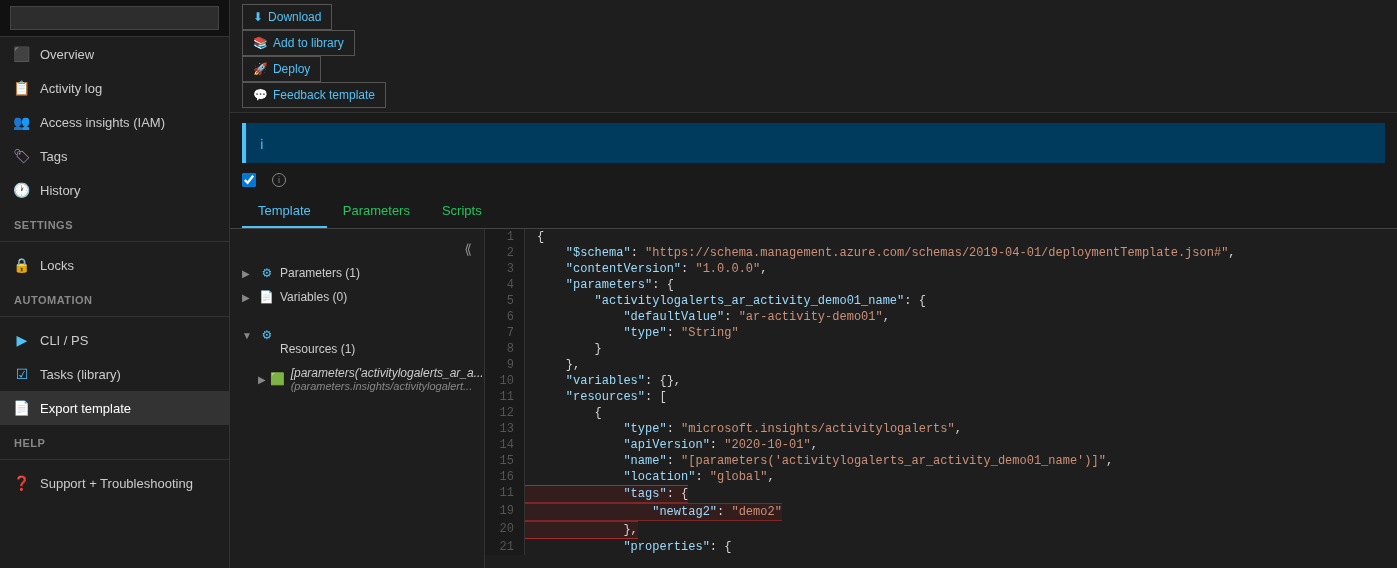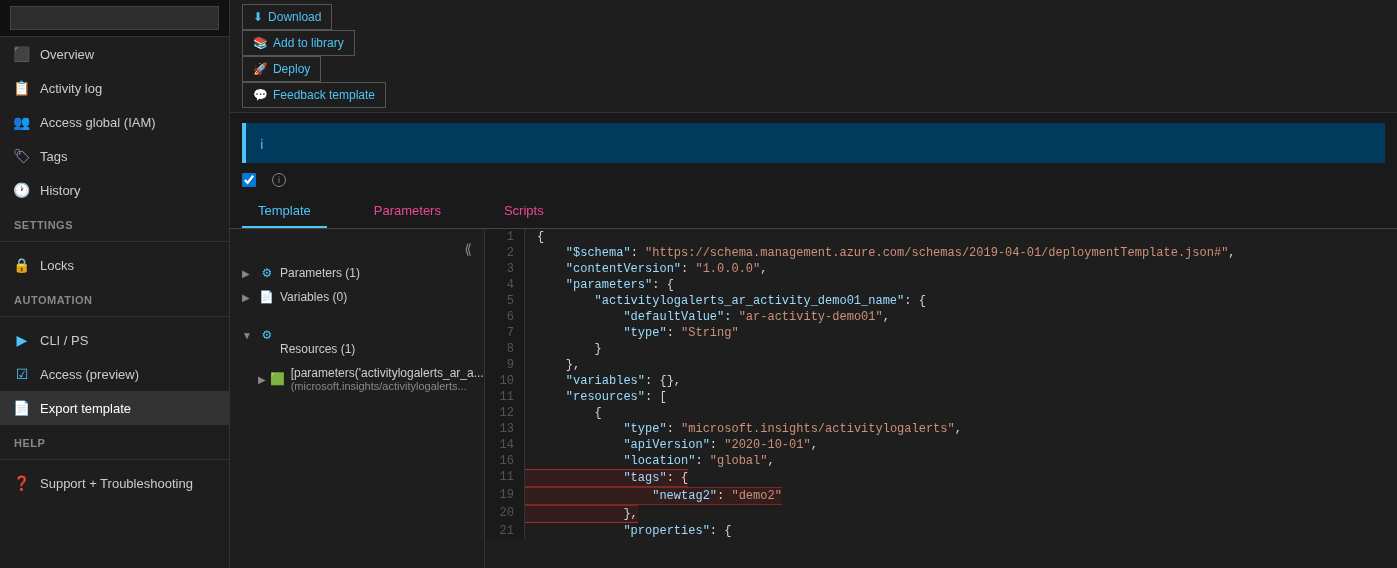--- a/index.html
+++ b/index.html
@@ -141,21 +141,21 @@
     
     .tabs {
       display: flex;
       padding: 8px 12px 0;
       border-bottom: 1px solid #444;
       gap: 0;
     }
     .tab {
       padding: 8px 16px;
       cursor: pointer;
-      color: #ec4899;
+      color: #22c55e;
       font-size: 13px;
       border-bottom: 2px solid transparent;
     }
     .tab.active {
       color: #4fc3f7;
       border-bottom: 2px solid #4fc3f7;
     }
 
     
     .content-area {
@@ -260,21 +260,21 @@
       <div class="sidebar-item">
         <span class="icon" style="color: rgb(78, 201, 176);">⬛</span>
         <span>Overview</span>
       </div>
       <div class="sidebar-item">
         <span class="icon" style="color: rgb(79, 195, 247);">📋</span>
         <span>Activity log</span>
       </div>
       <div class="sidebar-item">
         <span class="icon" style="color: rgb(79, 195, 247);">👥</span>
-        <span>Access global (IAM)</span>
+        <span>Access insights (IAM)</span>
       </div>
       <div class="sidebar-item">
         <span class="icon" style="color: rgb(179, 157, 219);">🏷</span>
         <span>Tags</span>
       </div>
       <div class="sidebar-item">
         <span class="icon" style="color: rgb(79, 195, 247);">🕐</span>
         <span>History</span>
       </div>
       <div class="sidebar-section-label">Settings</div>
@@ -284,21 +284,21 @@
         <span>Locks</span>
       </div>
       <div class="sidebar-section-label">Automation</div>
       <hr class="sidebar-divider">
       <div class="sidebar-item">
         <span class="icon" style="color: rgb(79, 195, 247);">▶</span>
         <span>CLI / PS</span>
       </div>
       <div class="sidebar-item">
         <span class="icon" style="color: rgb(79, 195, 247);">☑</span>
-        <span>Access (preview)</span>
+        <span>Tasks (library)</span>
       </div>
       <div class="sidebar-item active">
         <span class="icon" style="color: rgb(79, 195, 247);">📄</span>
         <span>Export template</span>
       </div>
       <div class="sidebar-section-label">Help</div>
       <hr class="sidebar-divider">
       <div class="sidebar-item">
         <span class="icon" style="color: rgb(79, 195, 247);">❓</span>
         <span>Support + Troubleshooting</span>
@@ -334,21 +334,21 @@
     <span></span>
   </div>
 
   <div class="params-row">
     <input type="checkbox" checked="" style="">
     <span></span>
     <div class="info-circle">i</div>
   </div>
 
   <div class="tabs">
-    <div id="tabs-render-container" style="display:flex;gap:31px;">
+    <div id="tabs-render-container" style="display:flex;">
         <div class="tab active">Template</div>
         <div class="tab">Parameters</div>
         <div class="tab">Scripts</div>
       </div>
   </div>
 
   <div class="content-area">
 
     <div class="tree-panel">
       <div class="tree-collapse-btn">
@@ -372,23 +372,23 @@
           <div class="tree-node">
             <span class="chevron">▼</span>
             <span class="node-icon" style="color: rgb(79, 195, 247);">⚙</span>
             <div style="display: flex; flex-direction: column; margin-top: 28px;">
               <span>Resources (1)</span>
             </div>
           </div>
           <div class="tree-node tree-node-child">
             <span class="chevron">▶</span>
             <span class="node-icon" style="color: rgb(78, 201, 176);">🟩</span>
-            <div style="display: flex; flex-direction: column;">
+            <div style="display: flex; flex-direction: column; font-style: italic;">
               <span>[parameters('activitylogalerts_ar_a...</span>
-              <span style="color: rgb(136, 136, 136); font-size: 11px;">(microsoft.insights/activitylogalerts...</span>
+              <span style="color: rgb(136, 136, 136); font-size: 11px;">(parameters.insights/activitylogalert...</span>
             </div>
           </div>
         </div>
     </div>
 
     <div class="code-panel">
       <div id="code-lines-container">
           <div class="code-line">
             <span class="line-number">1</span>
             <span class="line-content">{</span>
@@ -439,20 +439,24 @@
           </div>
           <div class="code-line">
             <span class="line-number">13</span>
             <span class="line-content">            <span class="json-key">"type"</span>: <span class="json-str">"microsoft.insights/activitylogalerts"</span>,</span>
           </div>
           <div class="code-line">
             <span class="line-number">14</span>
             <span class="line-content">            <span class="json-key">"apiVersion"</span>: <span class="json-str">"2020-10-01"</span>,</span>
           </div>
           <div class="code-line">
+            <span class="line-number">15</span>
+            <span class="line-content">            <span class="json-key">"name"</span>: <span class="json-str">"[parameters('activitylogalerts_ar_activity_demo01_name')]"</span>,</span>
+          </div>
+          <div class="code-line">
             <span class="line-number">16</span>
             <span class="line-content">            <span class="json-key">"location"</span>: <span class="json-str">"global"</span>,</span>
           </div>
           <div class="code-line">
             <span class="line-number">11</span>
             <span class="line-content line-highlighted line-highlighted-start">            <span class="json-key">"tags"</span>: <span class="json-brace">{</span></span>
           </div>
           <div class="code-line">
             <span class="line-number">19</span>
             <span class="line-content line-highlighted">                <span class="json-key">"newtag2"</span>: <span class="json-str">"demo2"</span></span>

